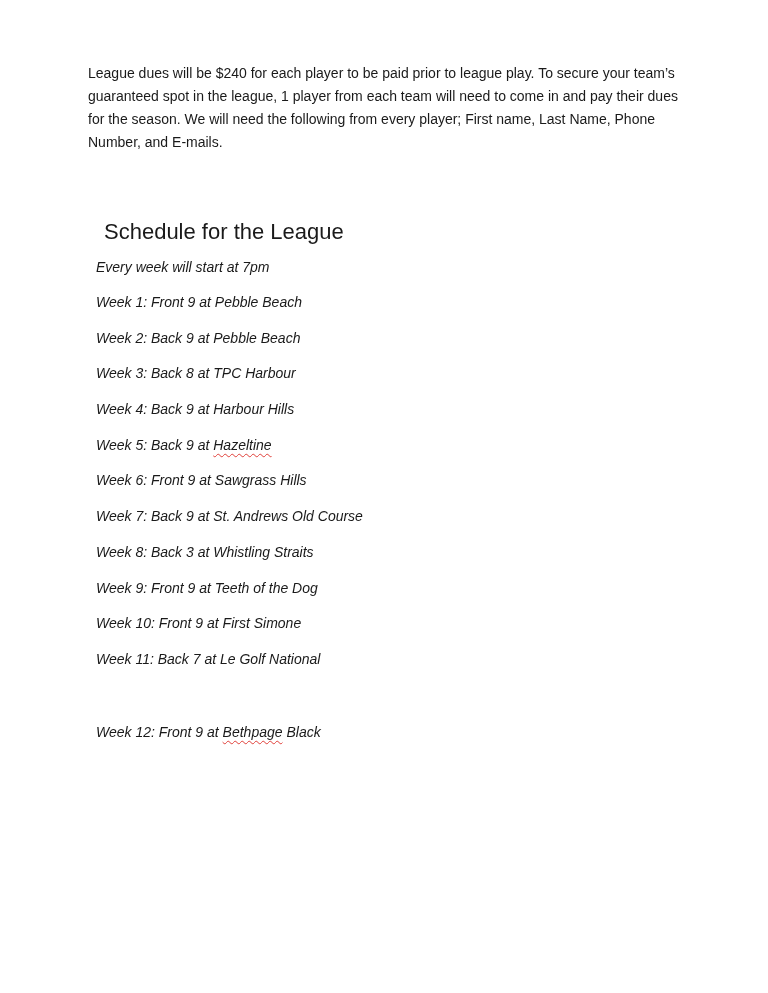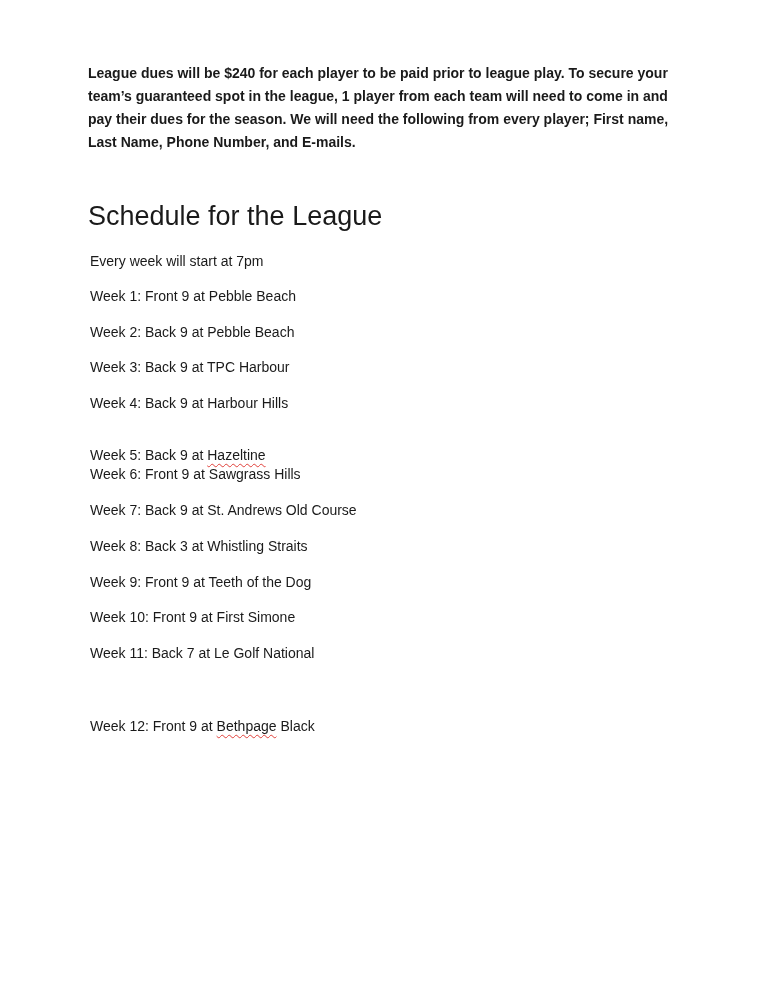--- a/index.html
+++ b/index.html
@@ -22,39 +22,39 @@
       width: 600px;
     }
     .intro {
       position: absolute;
       top: 62px;
       left: 0;
       width: 600px;
       font-size: 14px;
       line-height: 23px;
       margin: 0;
-      font-weight: bold;
     }
     .heading {
       position: absolute;
       top: 202px;
       left: 0;
-      font-size: 27px;
+      font-size: 22px;
       font-weight: normal;
-      margin: 0;
+      margin: 16px;
       line-height: 28px;
       white-space: nowrap;
     }
     .schedule-line {
       position: absolute;
       left: 0;
       font-size: 14px;
       line-height: 20px;
-      margin: 2px;
+      margin: 8px;
       white-space: nowrap;
+      font-style: italic;
     }
     .spell {
       text-decoration: underline wavy #e0403a;
       text-decoration-thickness: 1px;
       text-underline-offset: 3px;
     }
   </style>
 </head>
 <body>
 
@@ -63,25 +63,25 @@
 
   <h2 class="heading">Schedule for the League</h2>
 
   <p class="schedule-line" style="top:249px">Every week will start at 7pm</p>
 
   <div>
     <p class="schedule-line" style="top:284px"><span>Week 1: Front 9 at </span><span>Pebble Beach</span></p>
 
     <p class="schedule-line" style="top:320px"><span>Week 2: Back 9 at </span><span>Pebble Beach</span></p>
 
-    <p class="schedule-line" style="top:355px"><span>Week 3: Back 9 at </span><span>TPC Harbour</span></p>
+    <p class="schedule-line" style="top:355px"><span>Week 3: Back 8 at </span><span>TPC Harbour</span></p>
 
     <p class="schedule-line" style="top:391px"><span>Week 4: Back 9 at </span><span>Harbour Hills</span></p>
 
-    <p class="schedule-line" style="top:443px"><span>Week 5: Back 9 at </span><span class="spell">Hazeltine</span></p>
+    <p class="schedule-line" style="top:427px"><span>Week 5: Back 9 at </span><span class="spell">Hazeltine</span></p>
 
     <p class="schedule-line" style="top:462px"><span>Week 6: Front 9 at </span><span>Sawgrass Hills</span></p>
 
     <p class="schedule-line" style="top:498px"><span>Week 7: Back 9 at </span><span>St. Andrews Old Course</span></p>
 
     <p class="schedule-line" style="top:534px"><span>Week 8: Back 3 at </span><span>Whistling Straits</span></p>
 
     <p class="schedule-line" style="top:570px"><span>Week 9: Front 9 at </span><span>Teeth of the Dog</span></p>
 
     <p class="schedule-line" style="top:605px"><span>Week 10: Front 9 at </span><span>First Simone</span></p>

